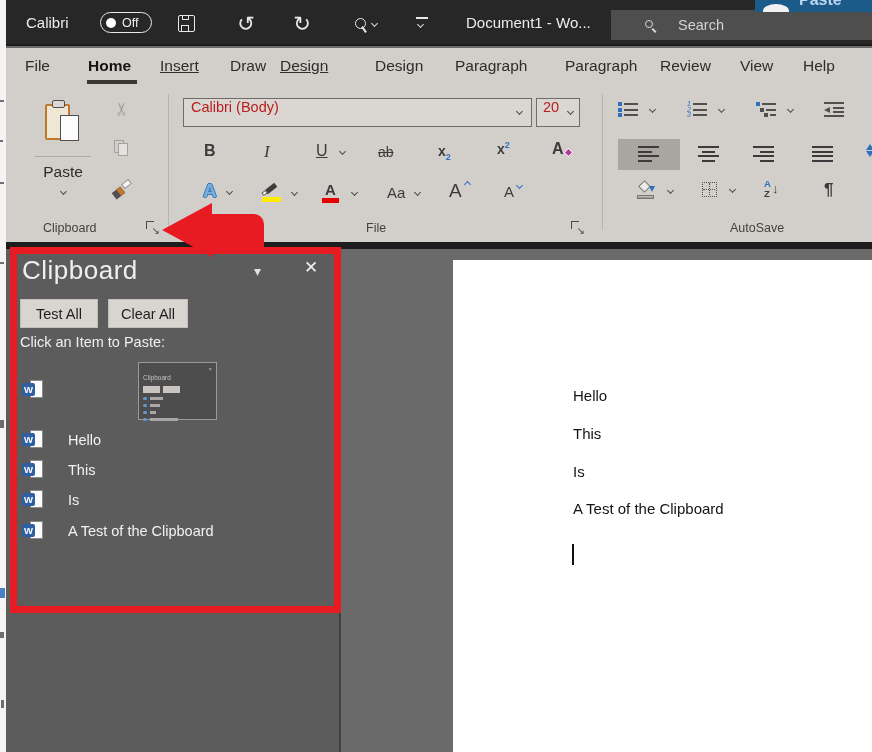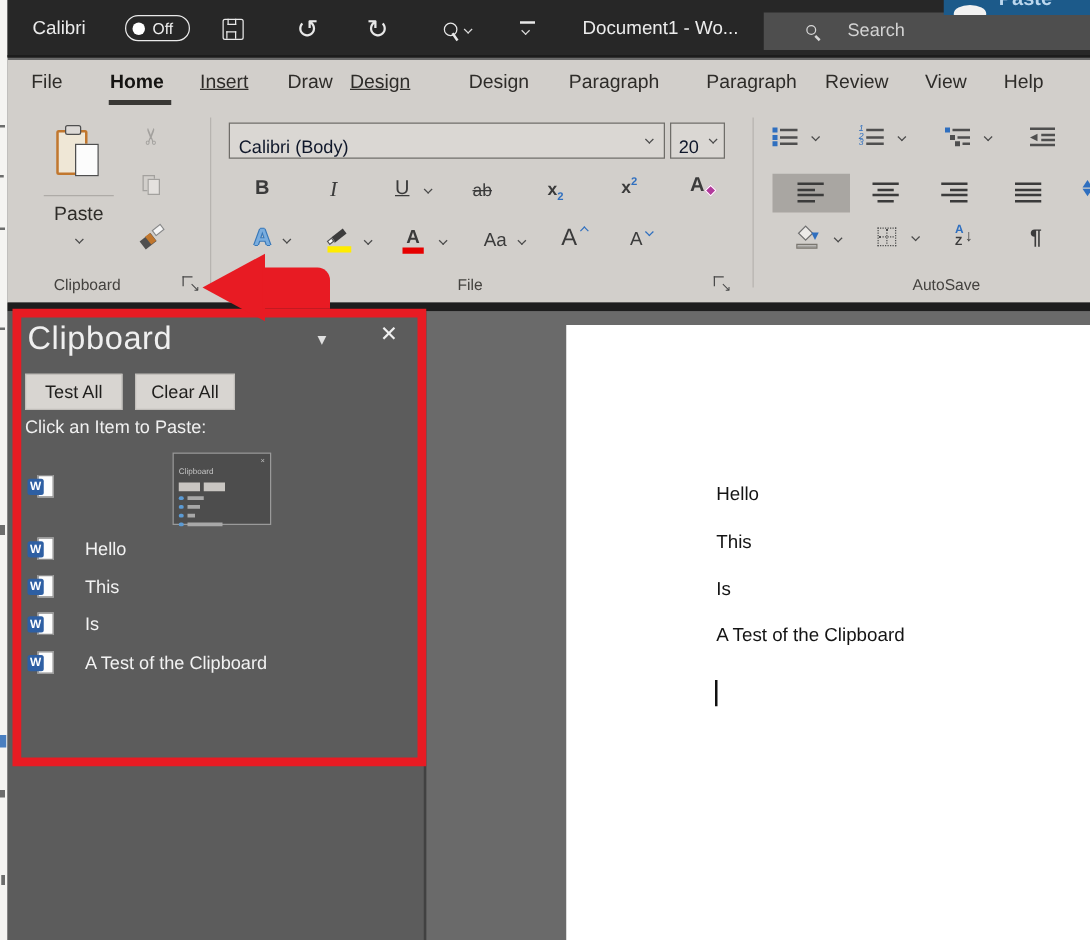--- a/index.html
+++ b/index.html
@@ -67,21 +67,21 @@
   .scissors{font-size:18px;color:#a3a19e;transform:rotate(-90deg);line-height:1;}
   .copy-icon{position:relative;width:16px;height:17px;}
   .copy-icon i{position:absolute;left:0;top:0;width:10px;height:13px;border:1.5px solid #a3a19e;background:#d2cfcb;}
   .copy-icon b{position:absolute;left:4px;top:3px;width:10px;height:13px;border:1.5px solid #a3a19e;background:#e4e1de;}
   .painter{position:relative;width:20px;height:20px;}
   .painter .head{position:absolute;left:1px;top:9px;width:11px;height:8px;background:#4f4f4f;transform:rotate(-38deg);}
   .painter .ferr{position:absolute;left:6px;top:7px;width:5px;height:8px;background:#c1772e;transform:rotate(-38deg);}
   .painter .hand{position:absolute;left:10px;top:1px;width:9px;height:6px;background:#f5f5f5;border:1px solid #8a8a8a;transform:rotate(-38deg);}
 
   
-  .combo{position:absolute;background:#dad7d3;border:1px solid #6f6d69;display:flex;align-items:flex-end;font-size:14.5px;color:#0f172a;}
+  .combo{position:absolute;background:#dad7d3;border:1px solid #6f6d69;display:flex;align-items:flex-start;font-size:14.5px;color:#b91c1c;}
   .combo .cv{position:absolute;}
   .fbt{font-size:16px;color:#3b3b3b;}
   .b-bold{font-weight:800;}
   .b-italic{font-family:"Liberation Serif",serif;font-style:italic;font-size:17px;}
   .b-under{text-decoration:underline;}
   .b-strike{font-size:14px;text-decoration:line-through;}
   .subsup{font-size:14px;font-weight:bold;color:#3b3b3b;position:relative;}
   .subsup .mk{font-size:9px;color:#2f6fbf;font-weight:bold;}
   .subsup .mk.sub{vertical-align:-4px;}
   .subsup .mk.sup{vertical-align:6px;}

